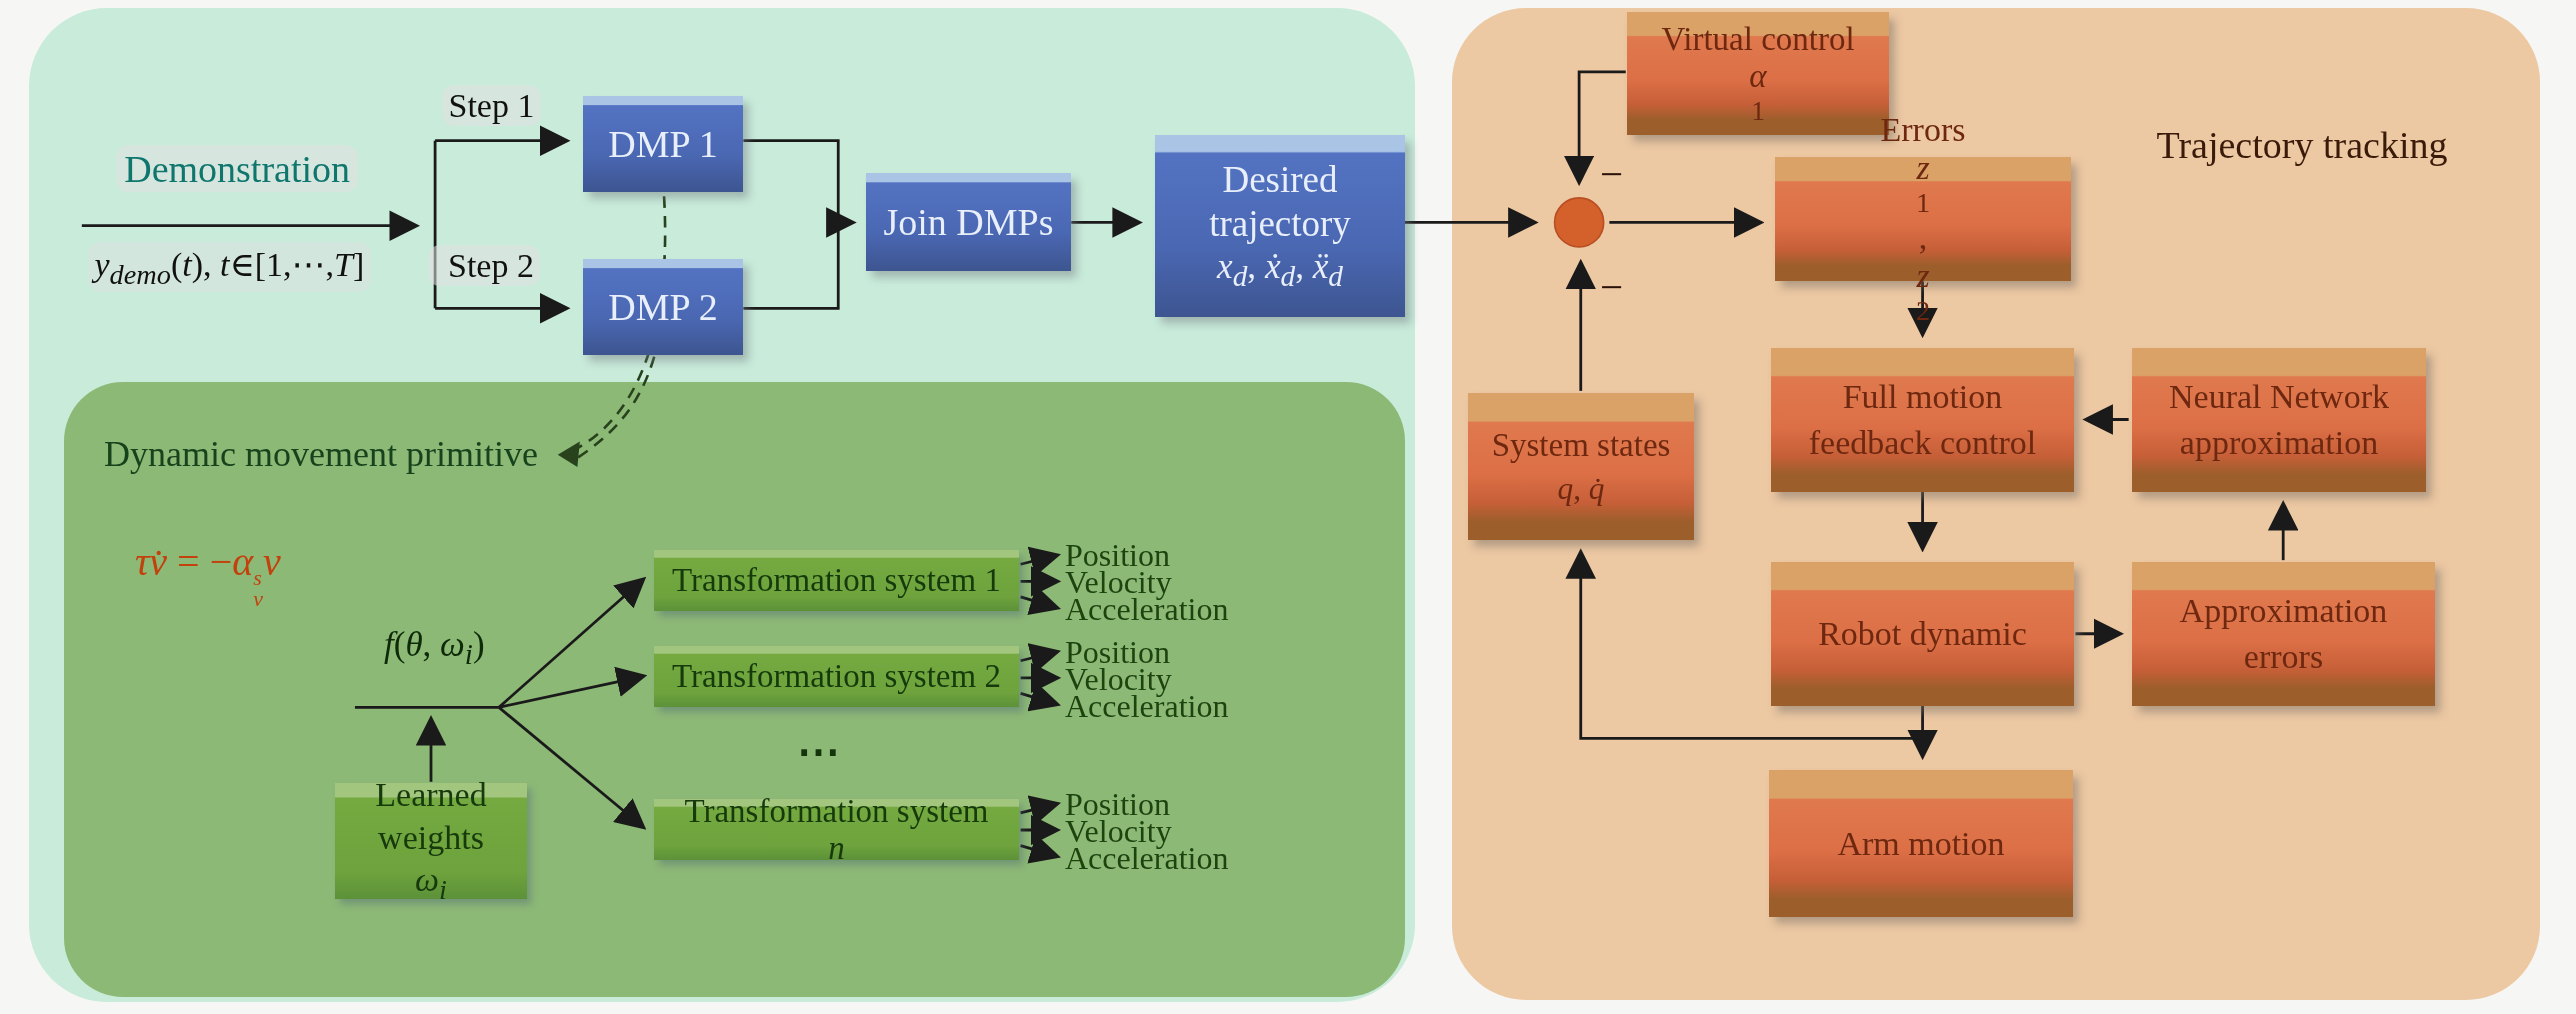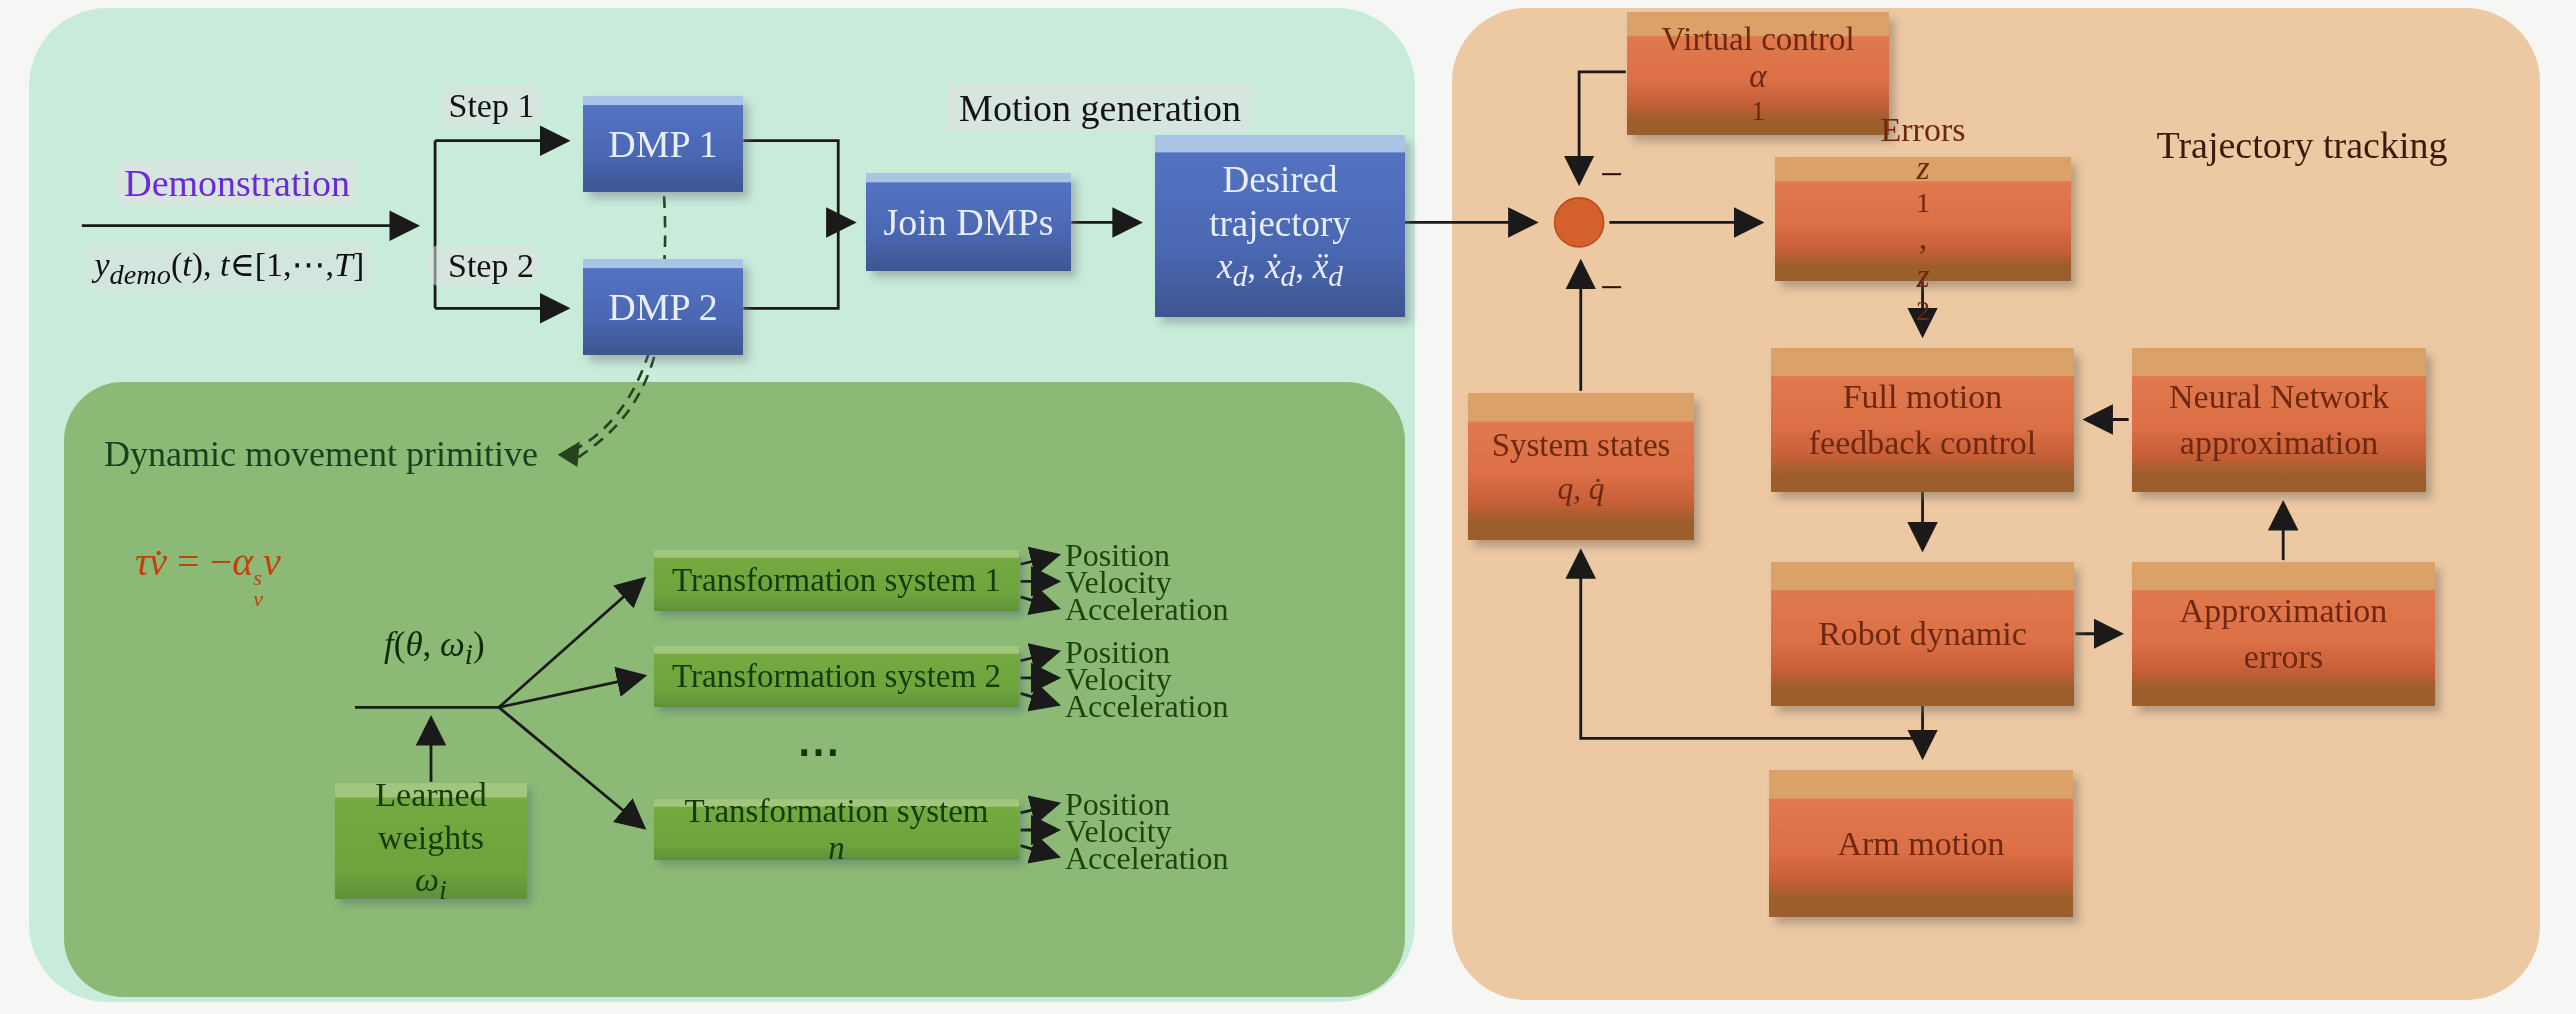--- a/index.html
+++ b/index.html
@@ -7,21 +7,21 @@
   .stage{position:relative;width:2576px;height:1014px;background:#f6f6f4;overflow:hidden;}
   .panel{position:absolute;}
   .panel-mint{left:29px;top:8.2px;width:1386px;height:994px;background:#c8ebda;border-radius:78px;}
   .panel-tan{left:1452px;top:8.2px;width:1088px;height:992px;background:#ecc8a3;border-radius:74px;}
   .panel-green{left:64px;top:382px;width:1341px;height:615px;background:#8db977;border-radius:59px;}
   .title{position:absolute;transform:translateX(-50%);white-space:nowrap;}
   .t-motion{left:1100px;top:84px;font-size:38px;color:#141414;background:rgba(225,225,225,.55);padding:1.6px 11.4px;}
   .t-track{left:2302px;top:123px;font-size:38px;color:#3a1b0a;}
   .t-dmp{left:321px;top:433px;font-size:36px;color:#16431c;}
   .lbl{position:absolute;white-space:nowrap;border-radius:12px;}
-  .demon{left:116px;top:159px;font-size:38px;color:#6d28d9;background:rgba(225,225,225,.55);padding:1.6px 8.2px;}
+  .demon{left:116px;top:145px;font-size:38px;color:#0f766e;background:rgba(225,225,225,.55);padding:1.6px 8.2px;}
   .demomath{left:88px;top:242px;font-size:34px;color:#111;background:rgba(225,225,225,.45);padding:1.6px 6.5px;}
   .step{font-size:34px;color:#111;background:rgba(225,225,225,.55);padding:1.6px 6.5px;}
   .s1{left:442px;top:85px;}
   .s2{left:428px;top:245px;padding-left:20px;}
   .box{position:absolute;display:flex;flex-direction:column;align-items:center;justify-content:center;text-align:center;}
   .bbox{background:linear-gradient(180deg,#aac4e6 0%,#aac4e6 9%,#5373c2 10%,#4a67b2 62%,#3d5590 100%);
         color:#e8effb;box-shadow:5.7px 6.5px 8.2px rgba(110,115,125,.45);}
   .gbox{background:linear-gradient(180deg,#a3c67e 0%,#a3c67e 12%,#74aa40 13%,#6ea33d 76%,#5d9139 100%);
         color:#163a0c;box-shadow:4.9px 5.7px 7.4px rgba(70,95,115,.4);}
   .obox{background:linear-gradient(180deg,#dba267 0%,#dba267 19%,#e0794e 20%,#dc6f46 55%,#c65f38 75%,#9c5e2b 88%,#9c5e2b 100%);
@@ -100,21 +100,20 @@
 
     <g stroke="#27421c" stroke-width="3.2" fill="none" stroke-dasharray="14 10">
       <path d="M812,240 C820,380 792,500 706,548"></path>
       <path d="M800,436 C782,498 748,532 706,560"></path>
     </g>
     <polygon points="682,556 709,540 706,571" fill="#27421c"></polygon>
 
     <circle cx="1931" cy="272" r="30" fill="#d4602c" stroke="#b84e22" stroke-width="2"></circle>
   </svg>
 
-  <div class="title t-motion">Motion generation</div>
   <div class="title t-track">Trajectory tracking</div>
   <div class="title t-dmp">Dynamic movement primitive</div>
 
   <div class="lbl demon">Demonstration</div>
   <div class="lbl demomath"><i>y<sub>demo</sub></i>(<i>t</i>), <i>t</i>∈[1,⋯,<i>T</i>]</div>
   <div class="lbl step s1">Step 1</div>
   <div class="lbl step s2">Step 2</div>
 
   <div class="box bbox" style="left:583px;top:96px;width:160px;height:96px;font-size:38px;text-align:center;">DMP 1</div>
   <div class="box bbox" style="left:583px;top:259px;width:160px;height:96px;font-size:38px;">DMP 2</div>

